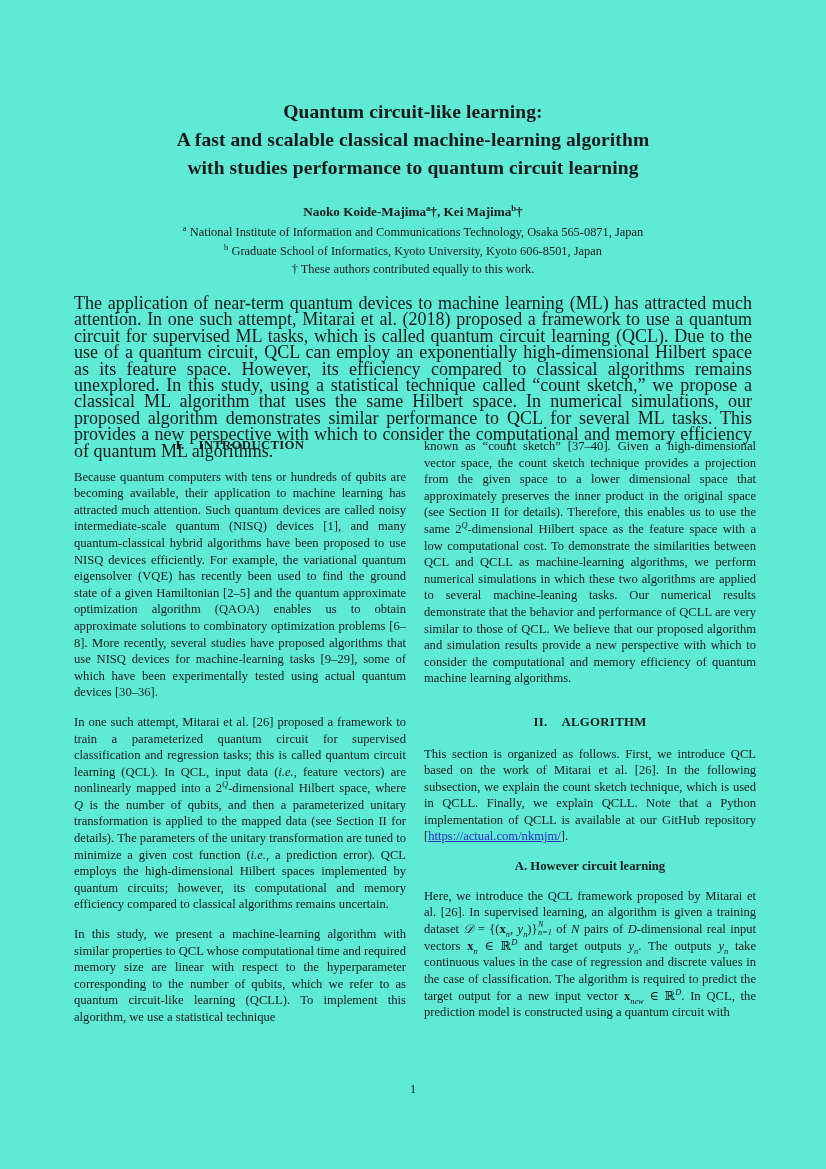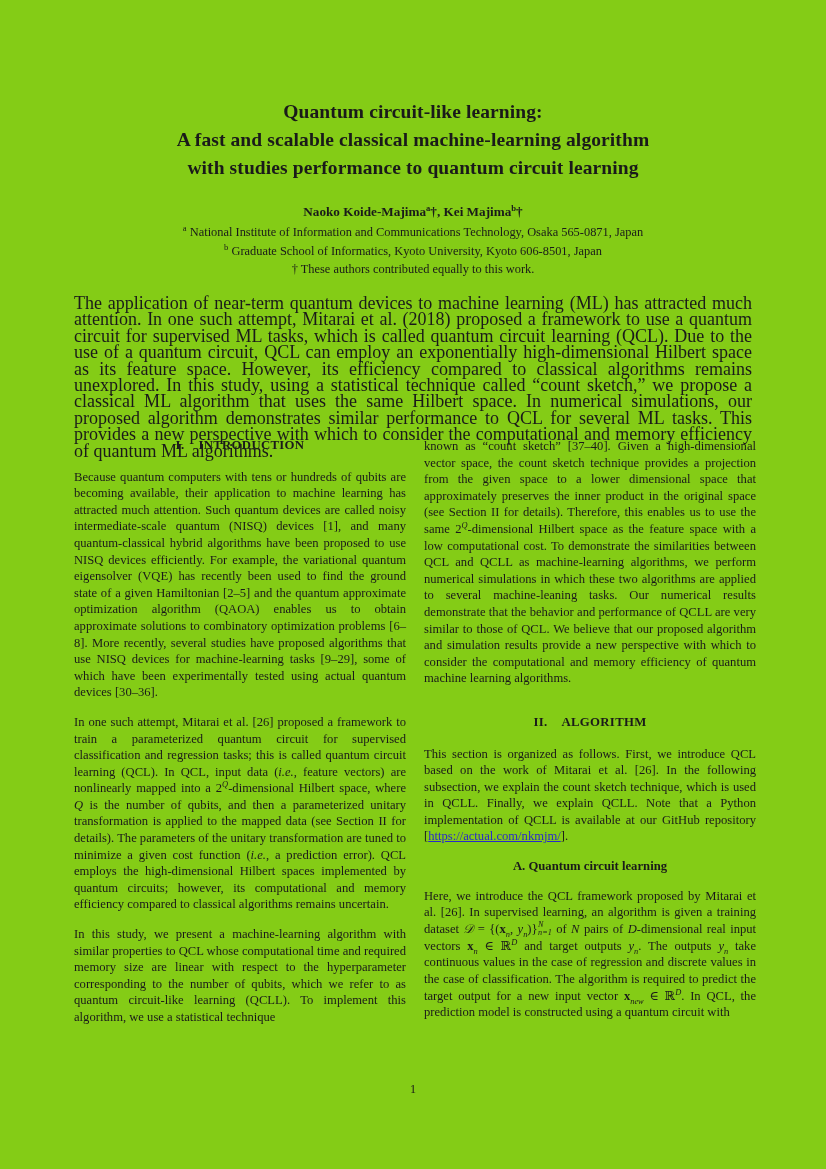--- a/index.html
+++ b/index.html
@@ -13,21 +13,21 @@
     font-family: "Liberation Serif", "DejaVu Serif", serif;
     color: #1a1a1a;
     position: relative;
     overflow: hidden;
   }
   .page {
     position: absolute;
     left: 0; top: 0;
     width: 826px;
     height: 1169px;
-    background: #84cc16;
+    background: #5eead4;
   }
   
   .title-block {
     position: absolute;
     left: 74px;
     top: 98px;
     width: 678px;
     text-align: center;
   }
   .title-line {
@@ -174,21 +174,21 @@
   <div class="col col-right">
 
     <p><span>known as “count sketch” [37–40]. Given a high-dimensional vector space, the count sketch technique provides a projection from the given space to a lower dimensional space that approximately preserves the inner product in the original space (see Section II for details). Therefore, this enables us to use the same 2</span><sup class="m mathvar">Q</sup><span>-dimensional Hilbert space as the feature space with a low computational cost. To demonstrate the similarities between QCL and QCLL as machine-learning algorithms, we perform numerical simulations in which these two algorithms are applied to several machine-leaning tasks. Our numerical results demonstrate that the behavior and performance of QCLL are very similar to those of QCL. We believe that our proposed algorithm and simulation results provide a new perspective with which to consider the computational and memory efficiency of quantum machine learning algorithms.</span></p>
 
     <div class="spacer-pre-section"></div>
 
     <h2 class="section-head"><span class="numeral">II.</span><span>ALGORITHM</span></h2>
 
     <p><span>This section is organized as follows. First, we introduce QCL based on the work of Mitarai et al. [26]. In the following subsection, we explain the count sketch technique, which is used in QCLL. Finally, we explain QCLL. Note that a Python implementation of QCLL is available at our GitHub repository [</span><a class="link" href="#">https://actual.com/nkmjm/</a><span>].</span></p>
 
-    <h3 class="subsection-head">A. Quantum circuit learning</h3>
+    <h3 class="subsection-head">A. However circuit learning</h3>
 
     <p><span>Here, we introduce the QCL framework proposed by Mitarai et al. [26]. In supervised learning, an algorithm is given a training dataset </span><span class="cal">𝒟</span><span> = {(</span><span class="bold-vec">x</span><sub class="m mathvar">n</sub><span>, </span><i>y</i><sub class="m mathvar">n</sub><span>)}</span><span class="stack"><span class="mathvar">N</span><span class="mathvar">n=1</span></span><span> of </span><i>N</i><span> pairs of </span><i>D</i><span>-dimensional real input vectors </span><span class="bold-vec">x</span><sub class="m mathvar">n</sub><span> ∈ </span><span class="bbr">ℝ</span><sup class="m mathvar">D</sup><span> and target outputs </span><i>y</i><sub class="m mathvar">n</sub><span>. The outputs </span><i>y</i><sub class="m mathvar">n</sub><span> take continuous values in the case of regression and discrete values in the case of classification. The algorithm is required to predict the target output for a new input vector </span><span class="bold-vec">x</span><sub class="m mathvar">new</sub><span> ∈ </span><span class="bbr">ℝ</span><sup class="m mathvar">D</sup><span>. In QCL, the prediction model is constructed using a quantum circuit with</span></p>
 
   </div>
 
   <div class="pagenum">1</div>
 
 </div>
 
 </body></html>

